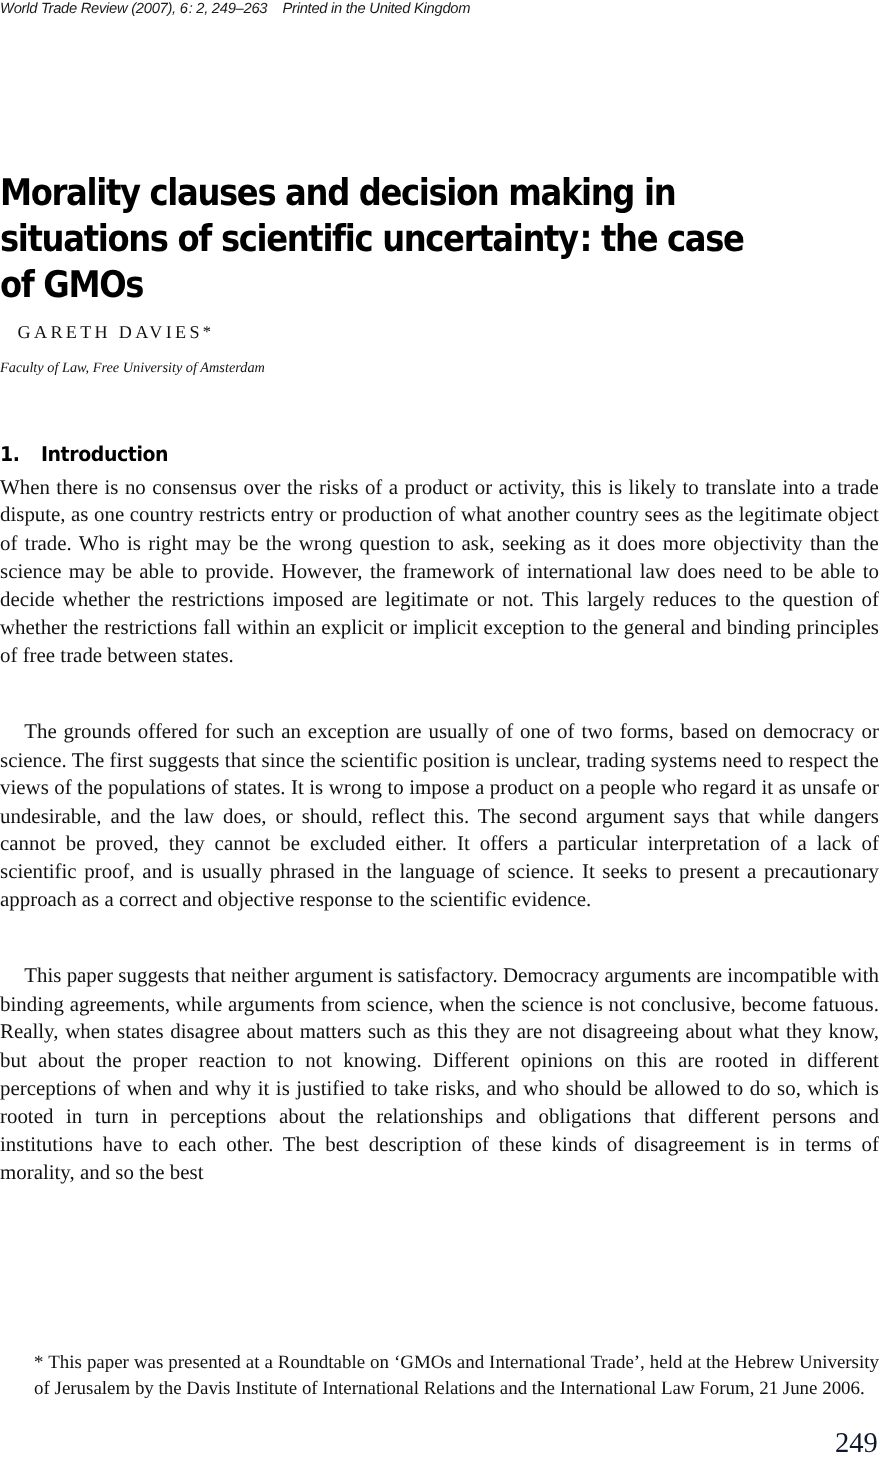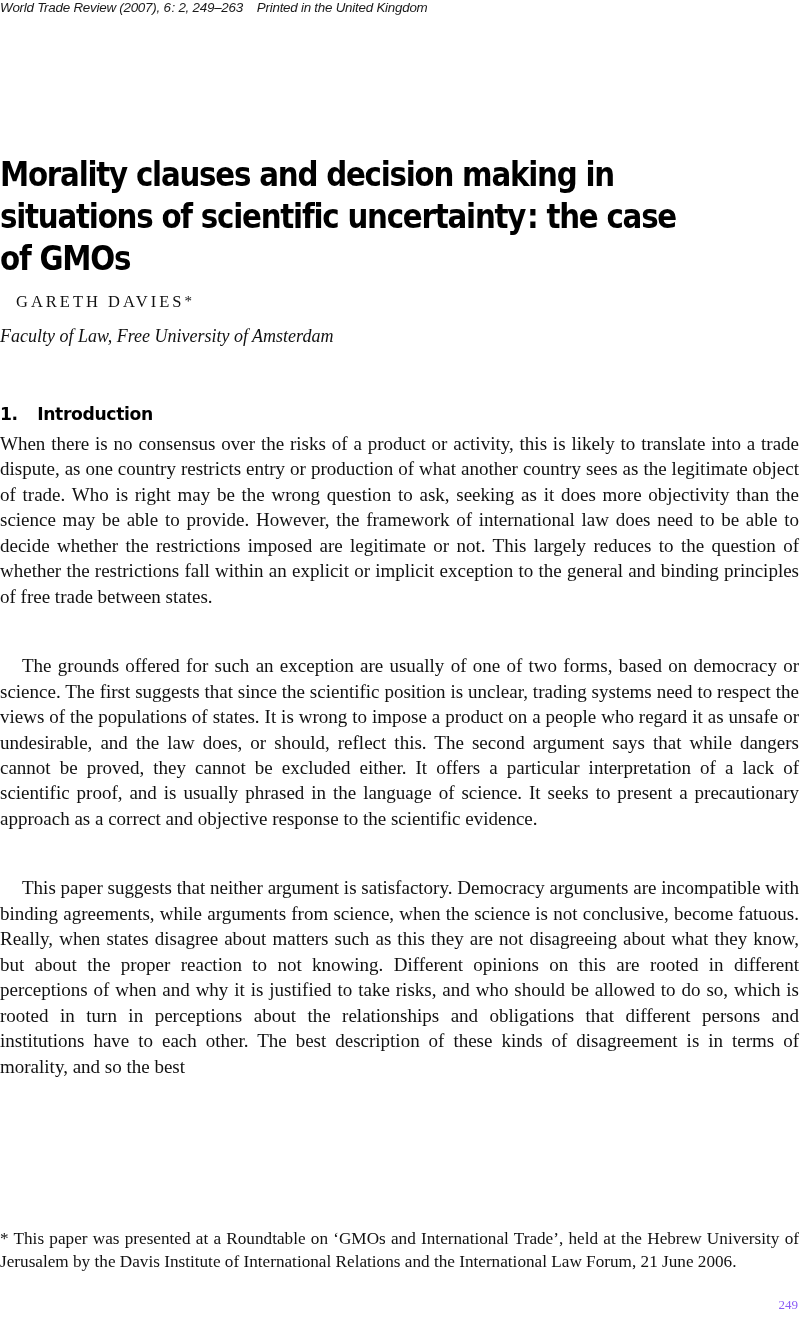--- a/index.html
+++ b/index.html
@@ -72,21 +72,21 @@
     letter-spacing: 0;
     font-size: 15px;
     vertical-align: 1px;
   }
   .author-affiliation {
     position: absolute;
     left: 0;
     top: 326px;
     font-family: "Liberation Serif", "DejaVu Serif", serif;
     font-style: italic;
-    font-size: 18px;
+    font-size: 13px;
     color: #111111;
   }
 
   
   .section-heading {
     position: absolute;
     left: 0;
     top: 388px;
     font-family: "DejaVu Sans", "Liberation Sans", sans-serif;
     font-weight: bold;
@@ -119,29 +119,29 @@
   .footnote {
     position: absolute;
     left: 0;
     top: 1227px;
     width: 799px;
     font-size: 17.2px;
     line-height: 23.4px;
     text-align: justify;
     color: #111111;
   }
-  .footnote p { margin: 0; }
+  .footnote p { margin: 0; padding-left: 31px; }
 
   
   .page-number {
     position: absolute;
     right: 2px;
     top: 1297px;
-    font-size: 13px;
-    color: #8b5cf6;
+    font-size: 26px;
+    color: #0f172a;
   }
 </style>
 </head>
 <body>
 
 <div class="page">
 
   <div class="journal-header">
     <div class="line1">World Trade Review (2007), 6 : 2, 249–263    Printed in the United Kingdom</div>
   </div>

